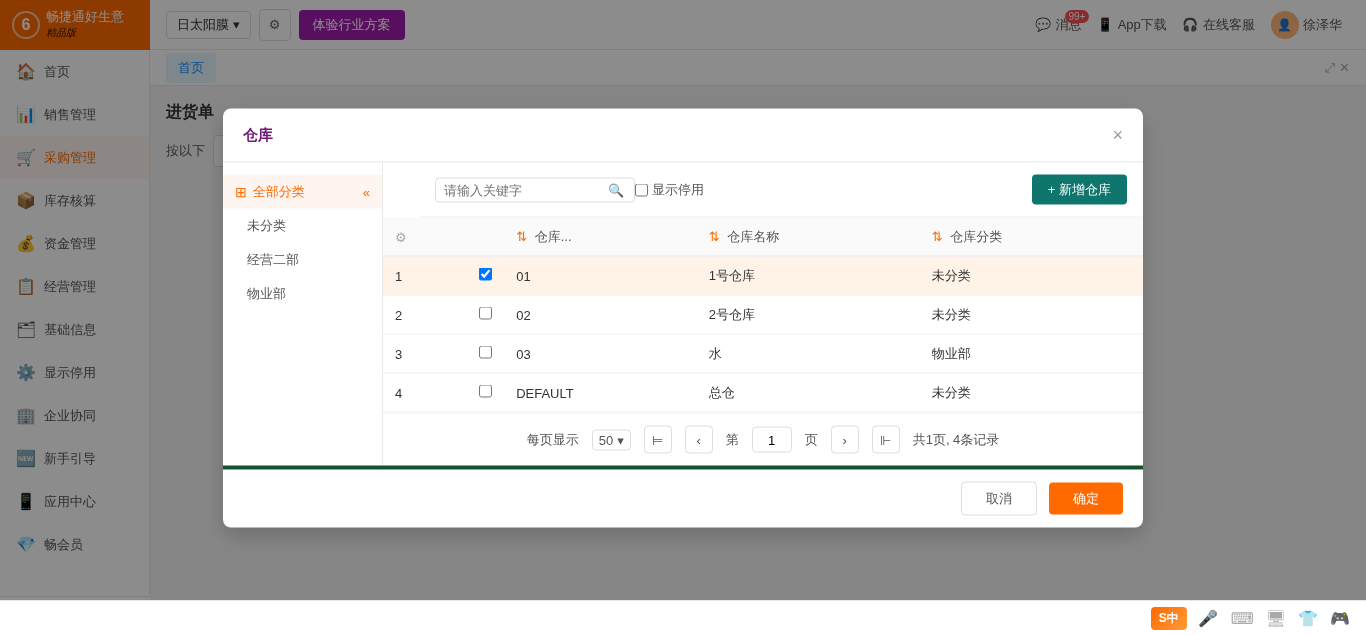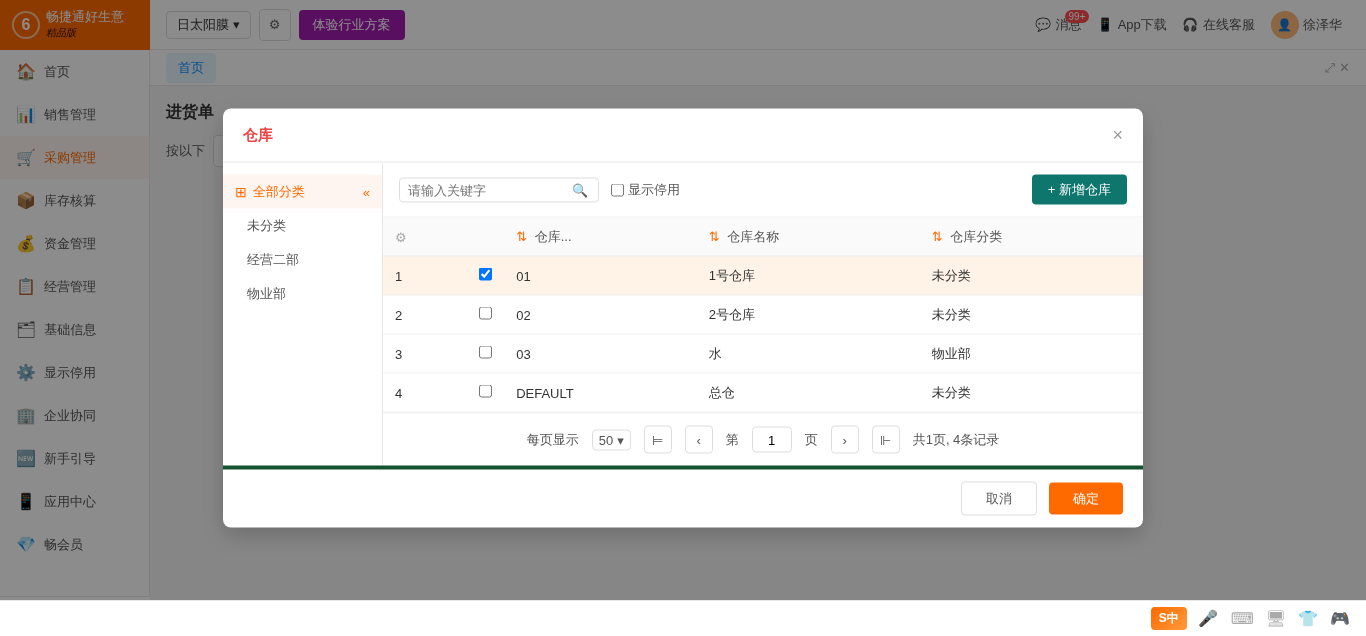--- a/index.html
+++ b/index.html
@@ -123,21 +123,21 @@
       position: fixed; top: 50%; left: 50%; transform: translate(-50%, -50%);
       background: #fff; border-radius: 8px; z-index: 201;
       width: 920px; max-height: 580px;
       display: flex; flex-direction: column;
       box-shadow: 0 8px 24px rgba(0,0,0,0.2);
     }
     .modal-header {
       display: flex; align-items: center; justify-content: space-between;
       padding: 16px 20px; border-bottom: 1px solid #e8e8e8;
     }
-    .modal-title { font-size: 15px; font-weight: bold; color: #ef4444; }
+    .modal-title { font-size: 15px; font-weight: bold; color: #701a75; }
     .modal-close { cursor: pointer; color: #999; font-size: 18px; }
     .modal-body { display: flex; flex: 1; overflow: hidden; }
 
     
     .left-panel {
       width: 160px; border-right: 1px solid #e8e8e8;
       padding: 12px 0; overflow-y: auto; flex-shrink: 0;
     }
     .left-panel-all {
       display: flex; align-items: center; gap: 6px;
@@ -146,22 +146,22 @@
     }
     .category-item {
       padding: 8px 12px 8px 24px; cursor: pointer; color: #555; font-size: 13px;
     }
 
     
     .right-panel { flex: 1; display: flex; flex-direction: column; overflow: hidden; }
 
     
     .search-bar {
-      display: flex; align-items: center; gap: 12px;
-      padding: 12px 16px; border-bottom: 1px solid #f0f0f0;
+      display: flex; align-items: center; gap: 0;
+      padding: 12px 16px; border-bottom: 1px solid #f0f0f0; margin-left: 36px;
     }
     .search-input-wrap {
       display: flex; align-items: center;
       border: 1px solid #ddd; border-radius: 4px;
       padding: 4px 8px; gap: 4px; flex: 0 0 200px;
     }
     .search-input-wrap input {
       border: none; outline: none; font-size: 13px; color: #333;
       width: 160px; background: transparent;
     }

